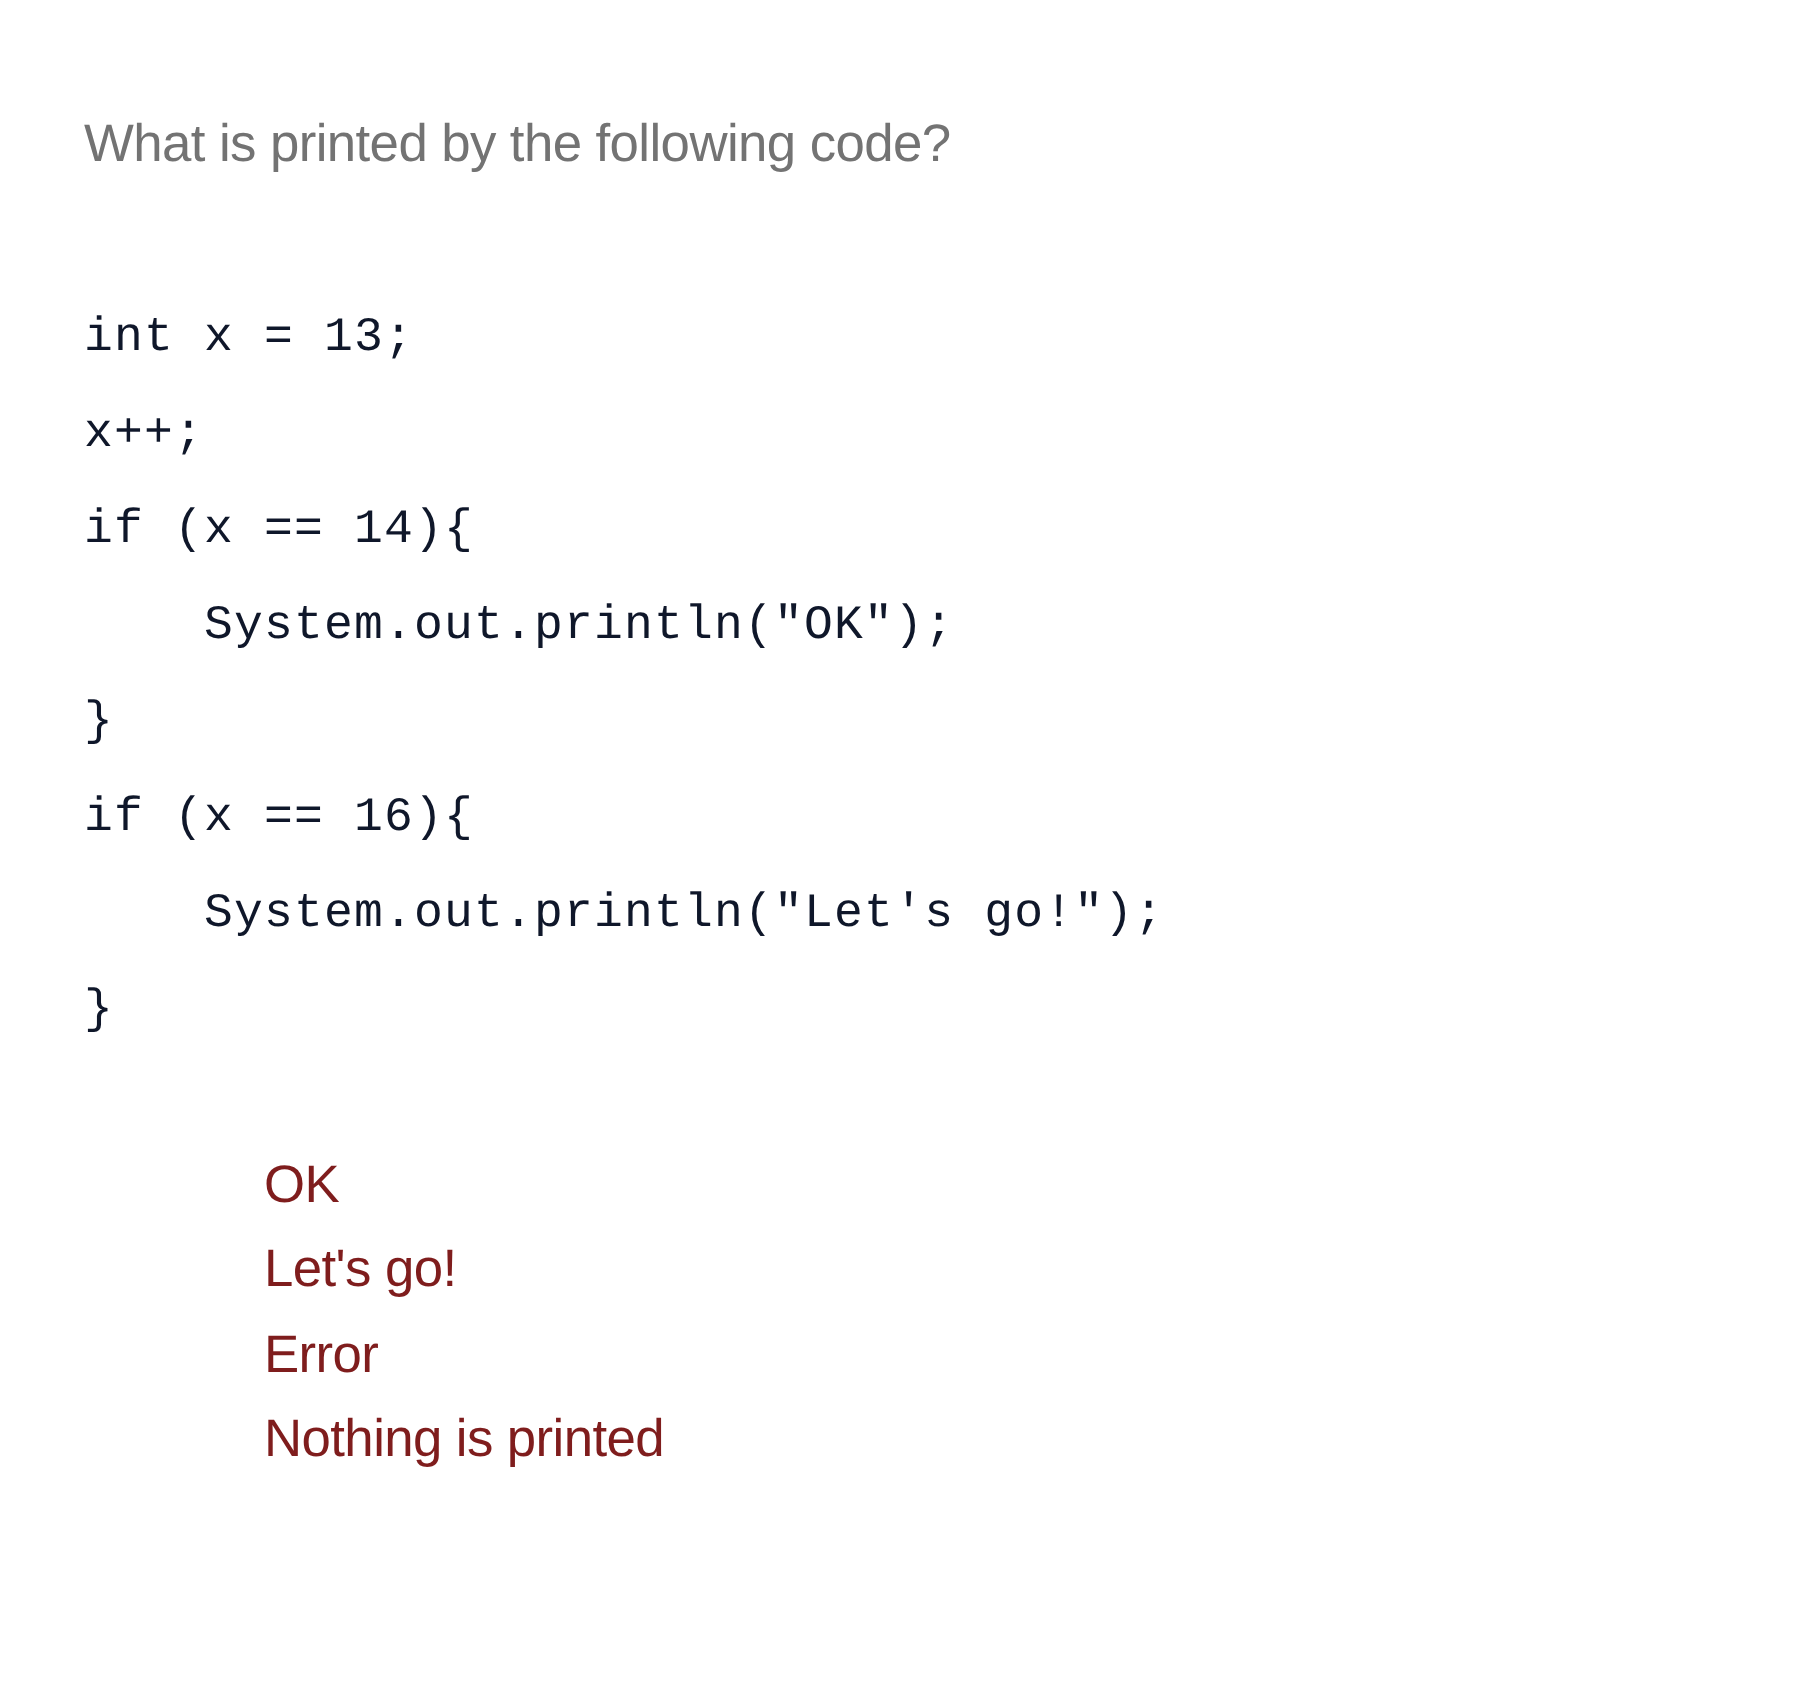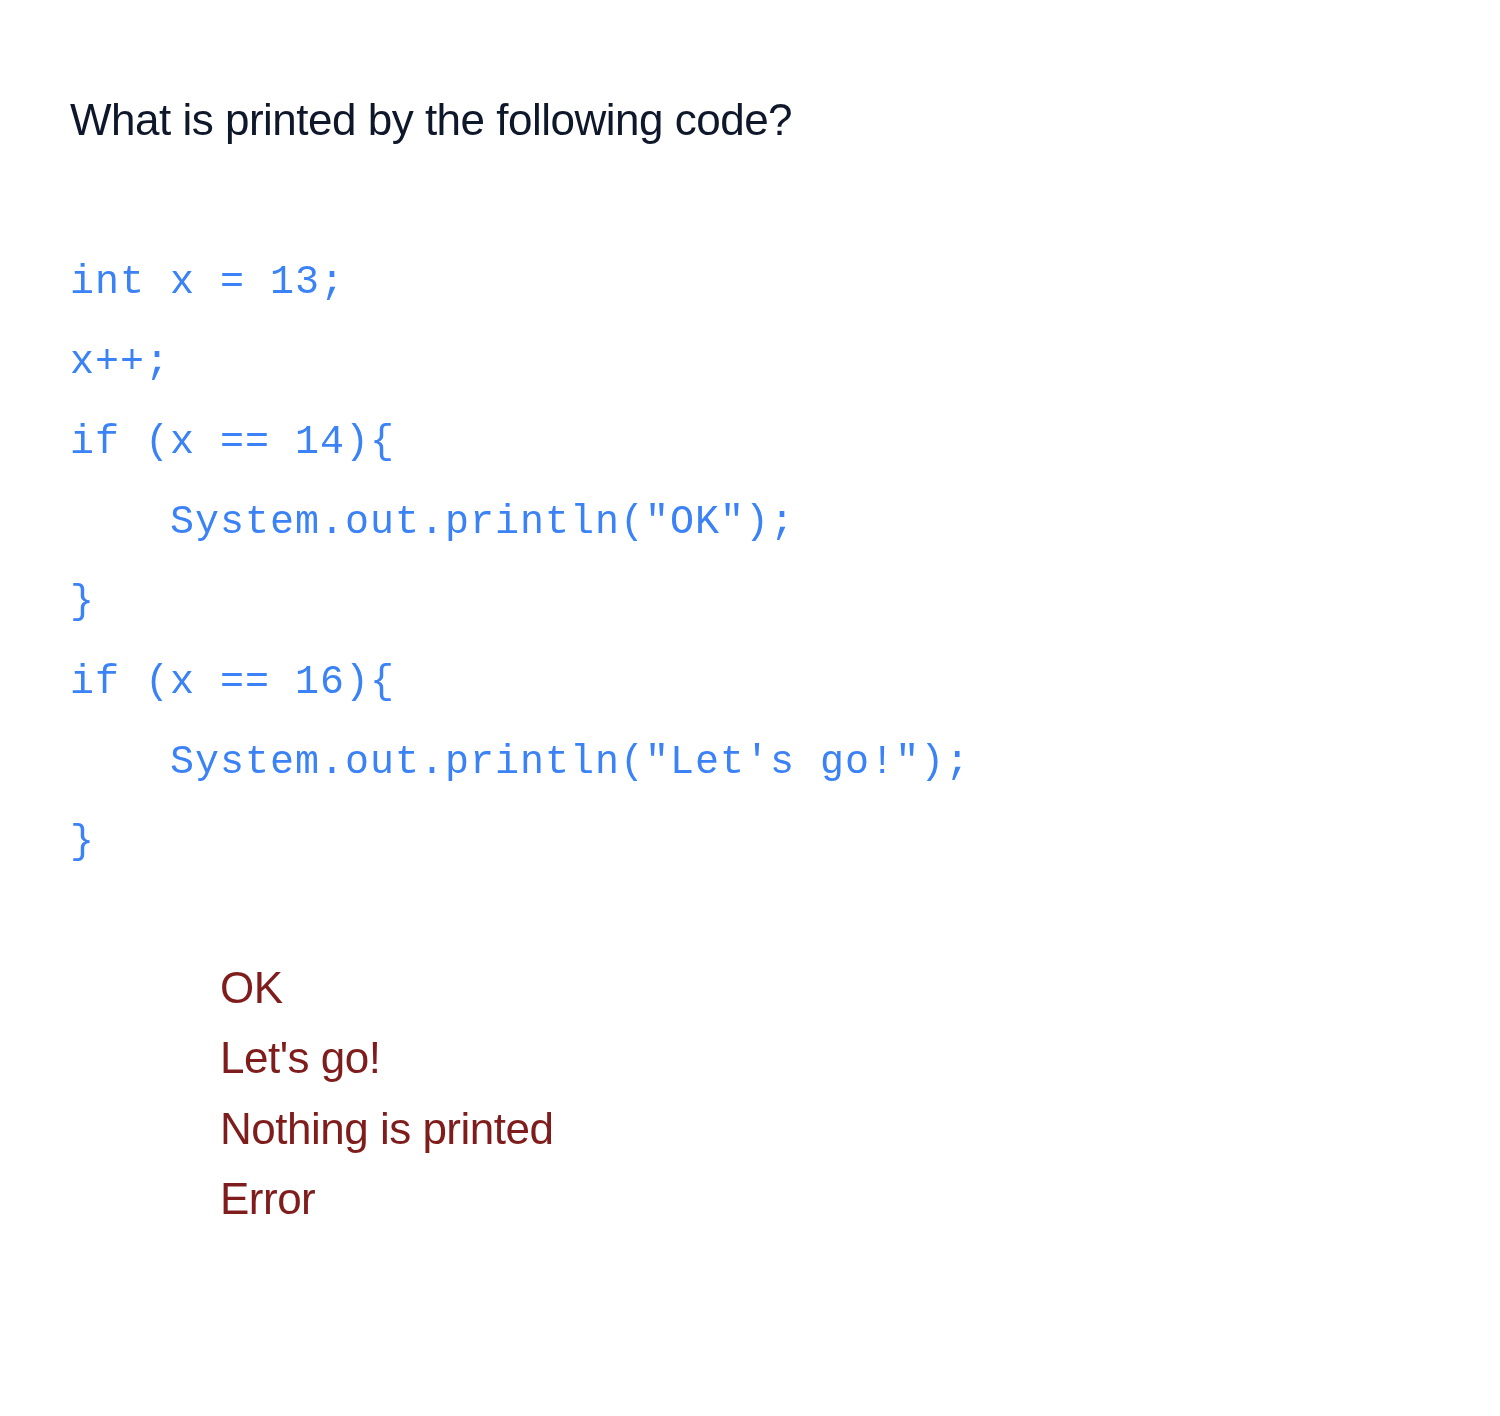--- a/index.html
+++ b/index.html
@@ -13,27 +13,27 @@
       background: #ffffff;
       font-family: -apple-system, BlinkMacSystemFont, "Segoe UI", Helvetica, Arial, sans-serif;
       padding: 95px 70px;
       color: #000000;
     }
     .question-text {
       font-size: 44px;
       font-weight: 400;
       letter-spacing: -0.5px;
       margin-bottom: 18px;
-      color: #0f172a;
+      color: #737373;
     }
     .code-block {
       font-family: "Courier New", Courier, monospace;
       font-size: 40px;
       line-height: 2.0;
-      color: #3b82f6;
+      color: #0f172a;
       letter-spacing: 1px;
       white-space: pre;
       margin-bottom: 70px;
     }
     .answer-list {
       list-style: none;
       padding-left: 150px;
     }
     .answer-item {
       font-size: 44px;
@@ -55,15 +55,15 @@
 <span>    System.out.println("OK");</span>
 <span>}</span>
 <span>if (x == 16){</span>
 <span>    System.out.println("Let's go!");</span>
 <span>}</span>
 </div>
 
 <ul class="answer-list">
   <li class="answer-item">OK</li>
   <li class="answer-item">Let's go!</li>
+  <li class="answer-item">Error</li>
   <li class="answer-item">Nothing is printed</li>
-  <li class="answer-item">Error</li>
 </ul>
 
 </body></html>

